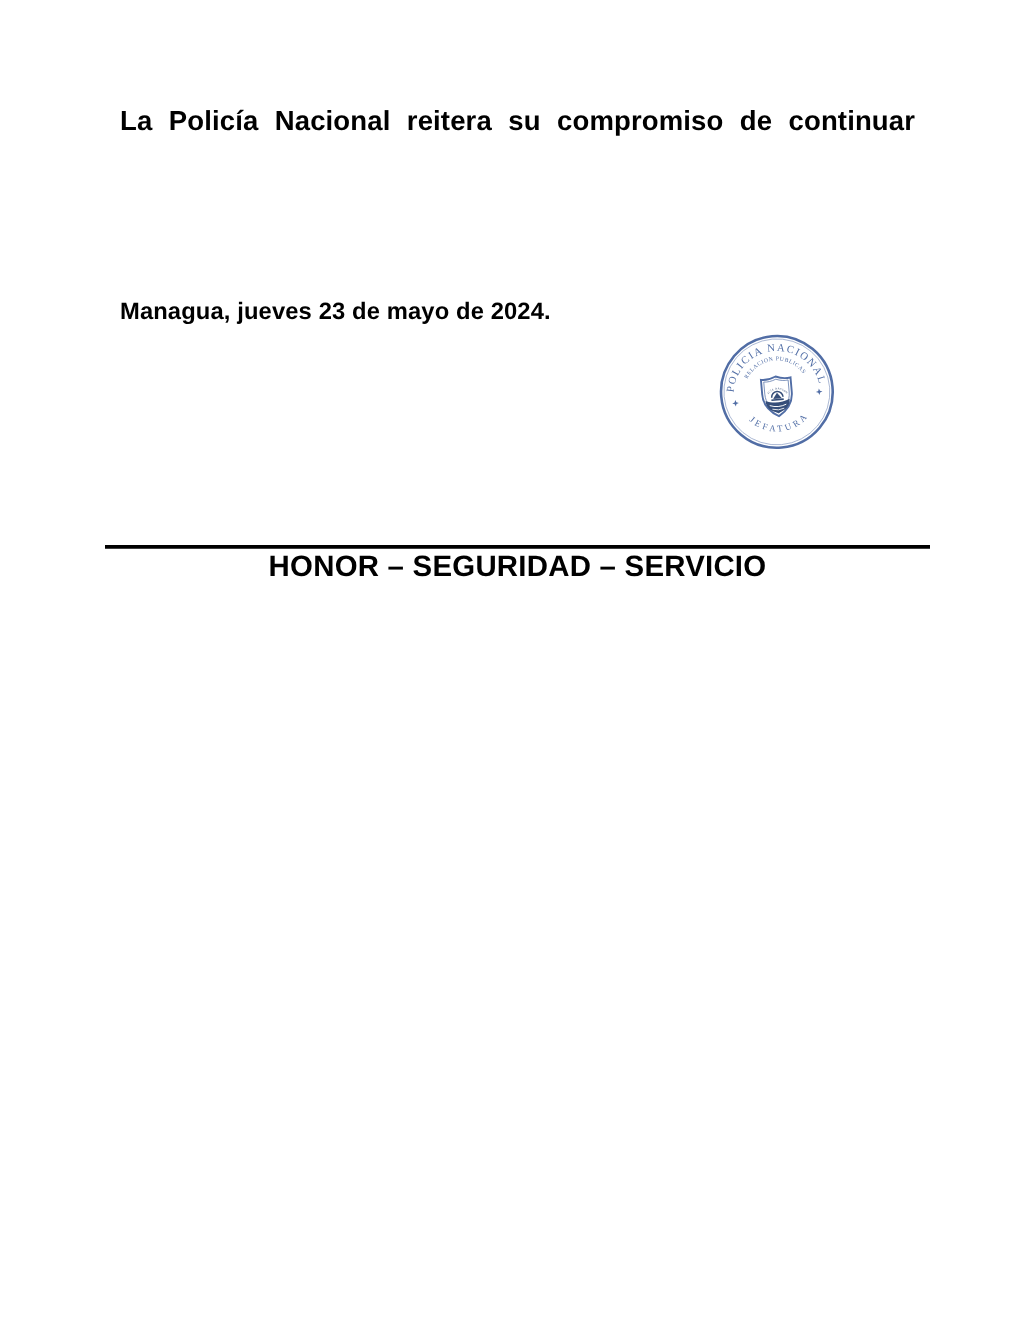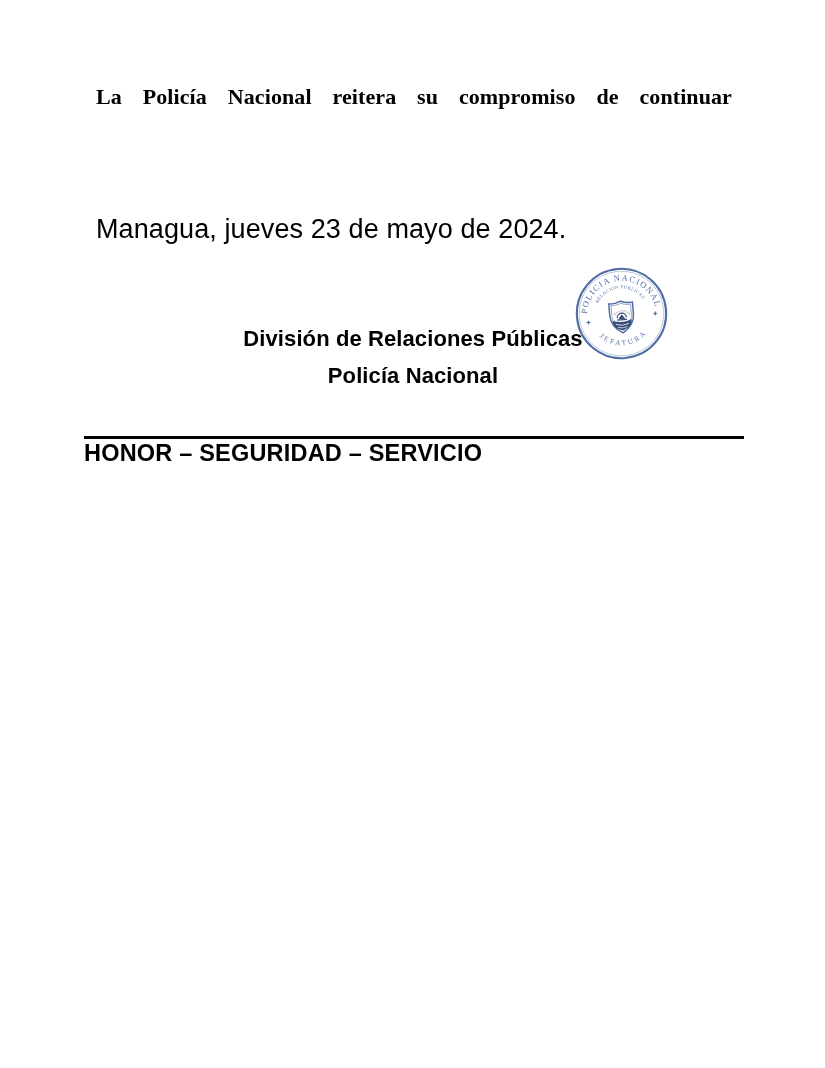--- a/index.html
+++ b/index.html
@@ -23,29 +23,28 @@
     top: 80px;
     width: 636px;
     font-weight: bold;
     font-size: 22px;
     line-height: 33px;
     letter-spacing: 0.1px;
   }
   .jline {
     text-align: justify;
     text-align-last: justify;
-    font-family: Liberation Serif, serif;
   }
   .dateline {
     position: absolute;
     left: 96px;
-    top: 213px;
+    top: 233px;
     width: 636px;
-    font-weight: normal;
-    font-size: 27px;
+    font-weight: bold;
+    font-size: 19px;
     line-height: 33px;
     letter-spacing: 0.1px;
   }
   .seal {
     position: absolute;
     left: 574px;
     top: 266px;
     width: 95px;
     height: 95px;
     transform: rotate(-5deg);
@@ -70,21 +69,21 @@
     top: 436px;
     width: 660px;
     height: 3px;
     background: #000000;
   }
   .footer-motto {
     position: absolute;
     left: 84px;
     top: 440px;
     width: 660px;
-    text-align: left;
+    text-align: center;
     font-weight: bold;
     font-size: 23.5px;
     line-height: 27px;
     letter-spacing: 0.2px;
   }
   .seal svg text {
     font-family: "Liberation Serif", serif;
   }
 </style>
 </head>
@@ -134,21 +133,17 @@
         <path d="M 45.2,54.5 A 4.8,4.8 0 0 1 54.8,54.5" fill="none" stroke="#27416f" stroke-width="1.3"></path>
         <path d="M 46.3,55.8 L50,50.8 L53.7,55.8 Z" fill="#27416f"></path>
         <path d="M 44.8,56.6 L55.2,56.6" stroke="#27416f" stroke-width="1.4"></path>
         <path d="M 39.8,56.8 C 46,59.6 54,59.6 60.2,56.8 C 60,63.5 56,66 50,67.8 C 44,66 40,63.5 39.8,56.8 Z" fill="#27416f"></path>
         <path d="M 43,61 Q 50,63.8 57,61" fill="none" stroke="#ffffff" stroke-width="0.8"></path>
         <path d="M 45,64.2 Q 50,66.2 55,64.2" fill="none" stroke="#ffffff" stroke-width="0.7"></path>
       </g>
     </svg>
   </div>
 
-  <div class="signature-block">
-    <div>División de Relaciones Públicas</div>
-    <div>Policía Nacional</div>
-  </div>
 
   <div class="footer-rule"></div>
   <div class="footer-motto">HONOR – SEGURIDAD – SERVICIO</div>
 
 </div>
 
 </body></html>

